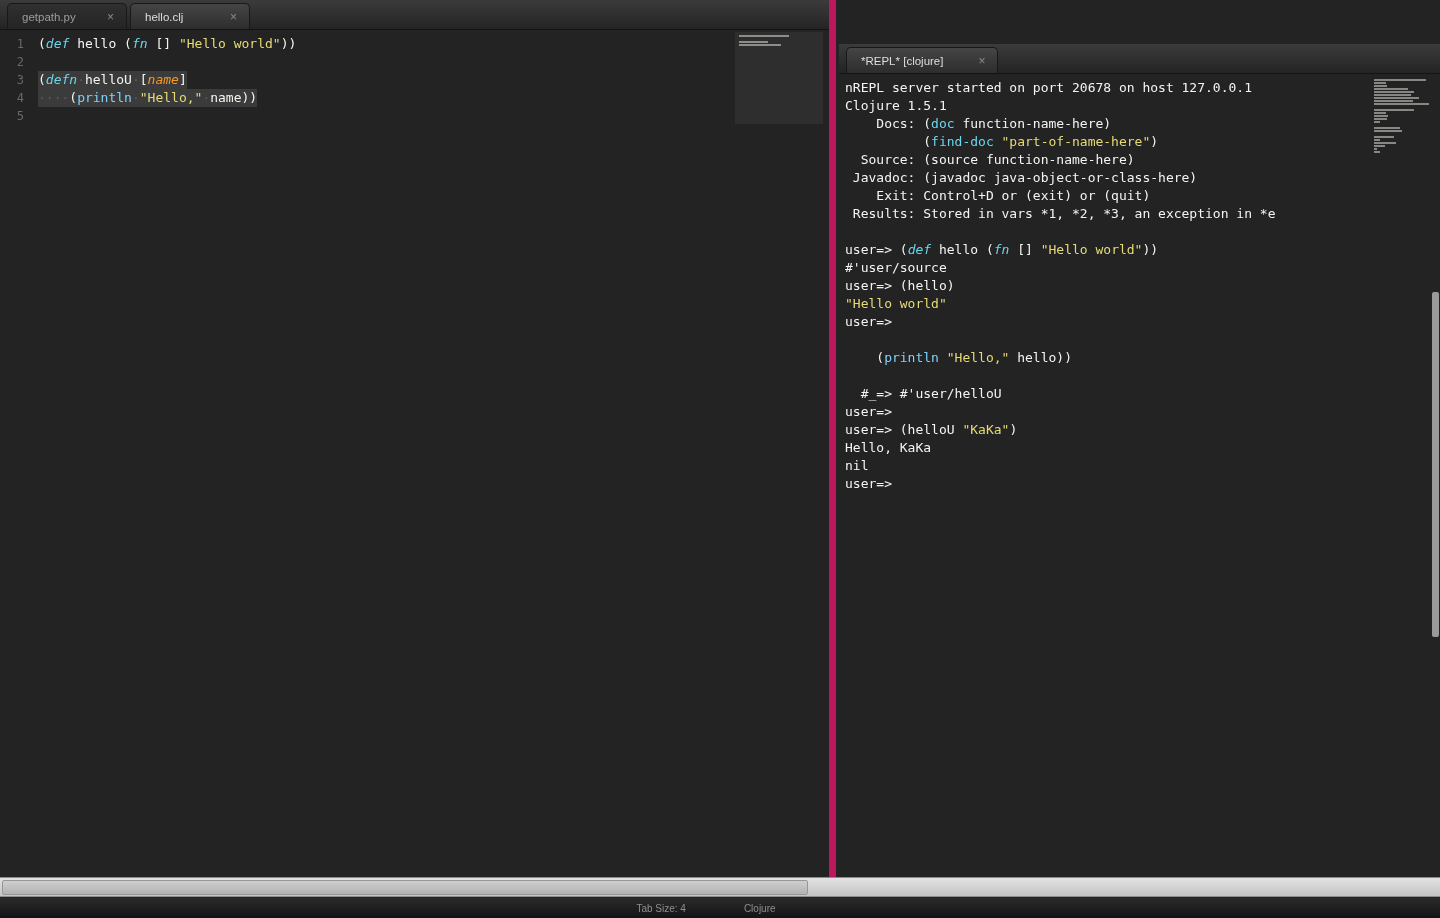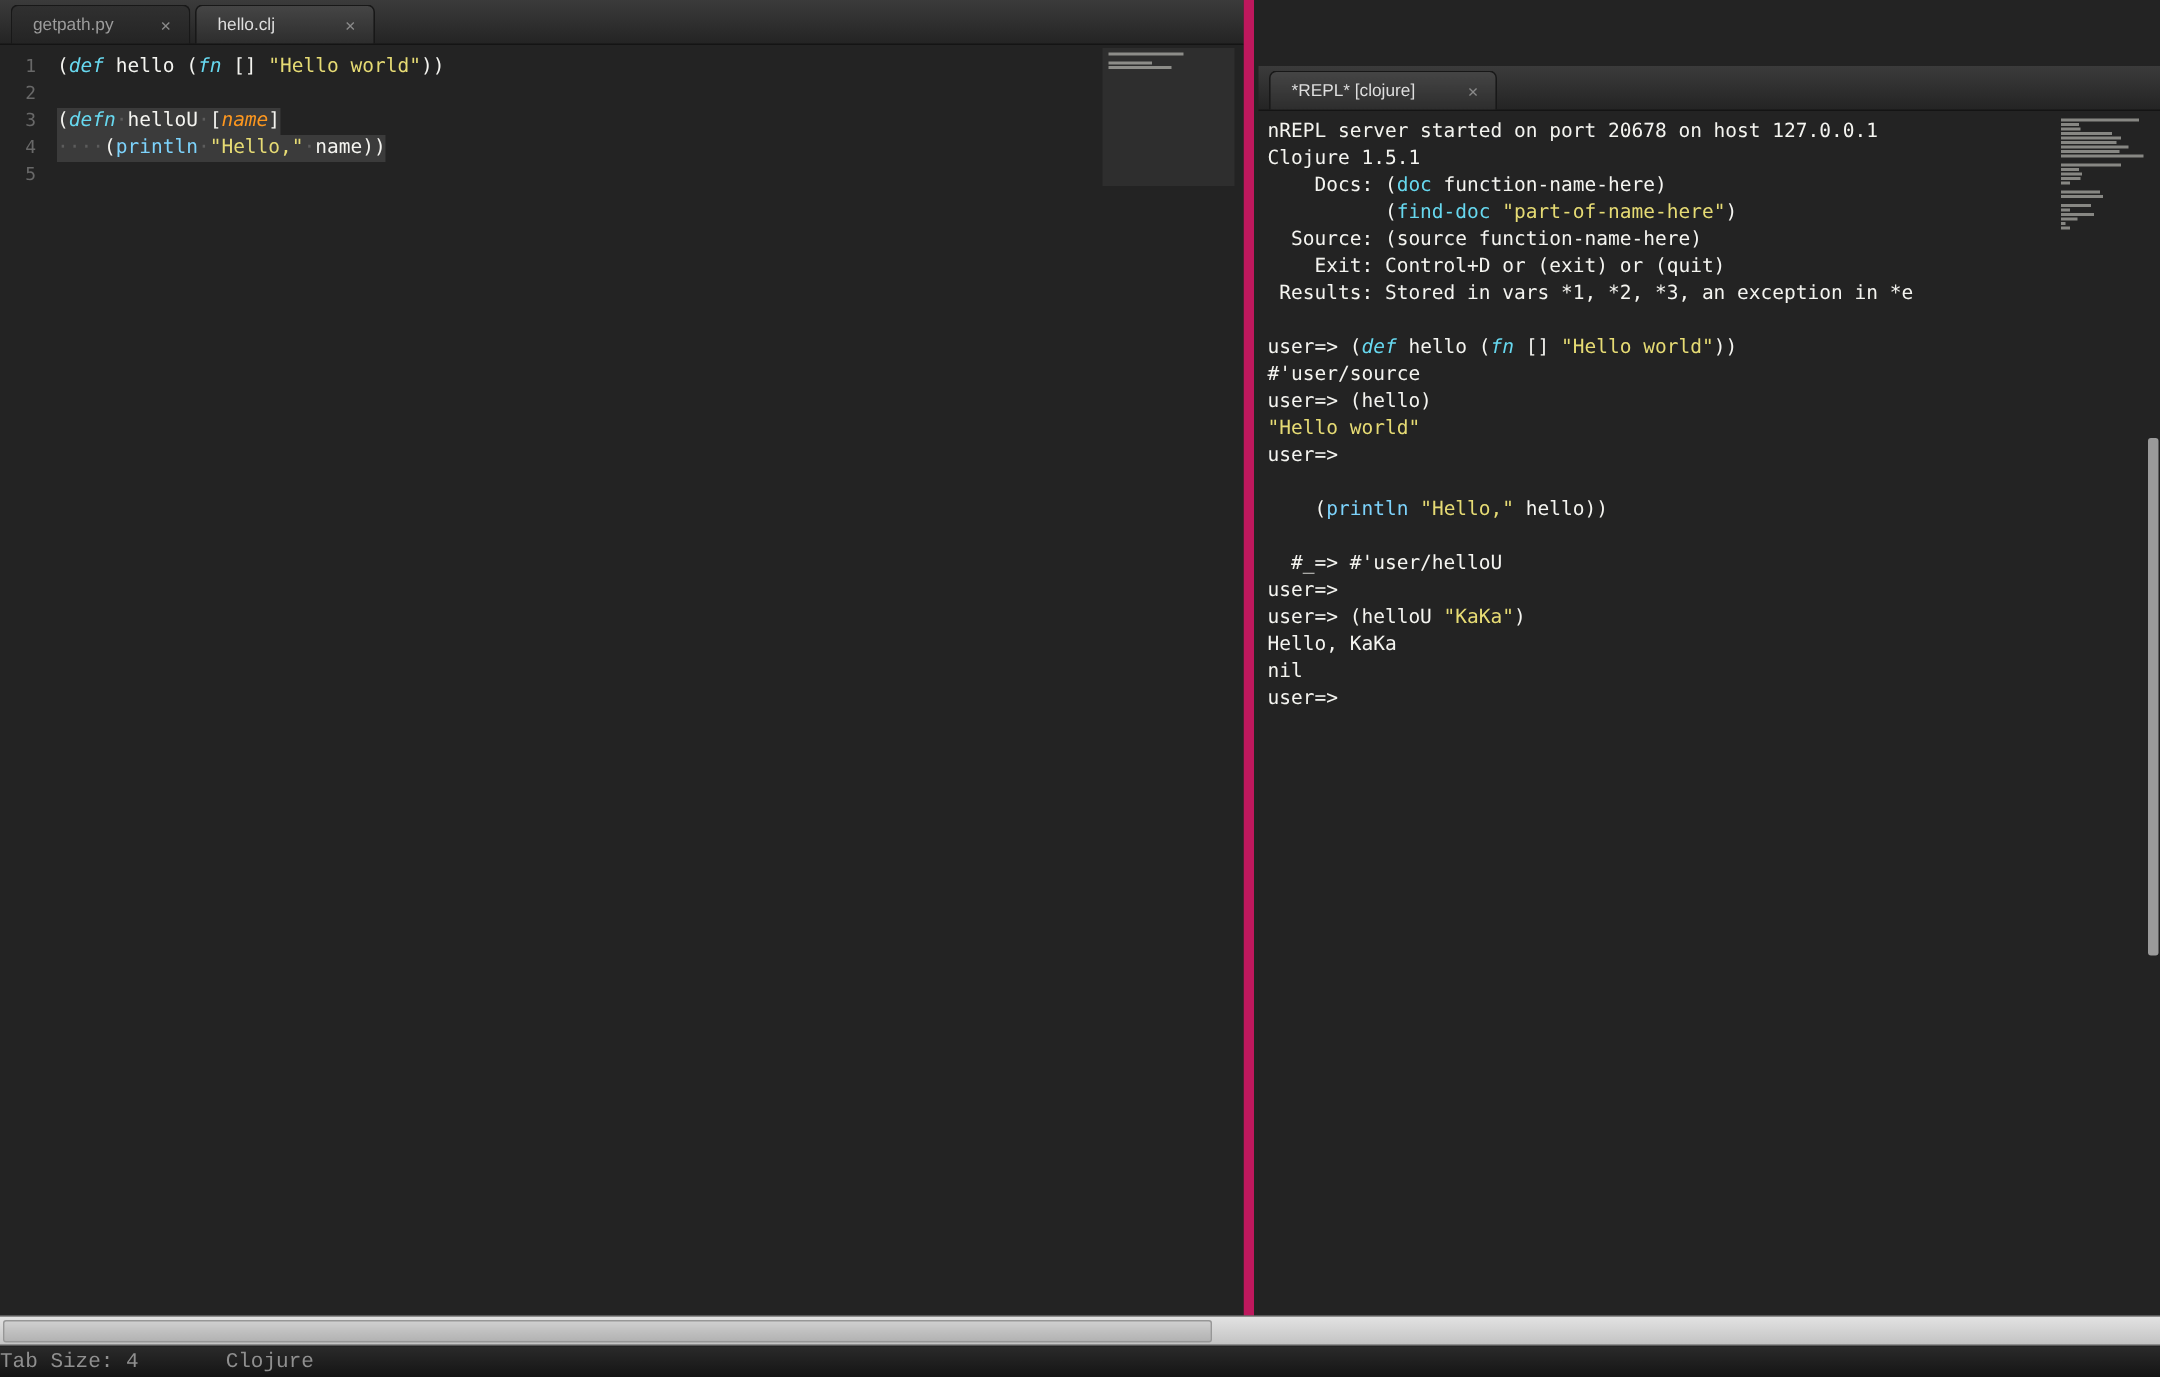--- a/index.html
+++ b/index.html
@@ -62,22 +62,22 @@
   #hscrollbar { position:absolute; top:877px; left:0; right:0; height:20px;
                 background:linear-gradient(#e2e2e2,#c4c4c4);
                 border-top:1px solid #8d8d8d; border-bottom:1px solid #8d8d8d; }
   #hscroll-thumb { position:absolute; top:2px; left:2px; width:56%; height:15px;
                    background:linear-gradient(#cfcfcf,#b2b2b2);
                    border:1px solid #979797; border-radius:2px; }
 
   
   #status-bar { position:absolute; top:898px; left:0; right:0; height:20px;
                 background:linear-gradient(#2a2a2a,#141414);
-                display:flex; align-items:center; justify-content:flex-start;
-                font-size:14px; color:#8f8f8f;font-family:Liberation Mono, monospace; }
+                display:flex; align-items:center; justify-content:center;
+                font-size:10px; color:#8f8f8f; }
   #status-tab-size { margin-right:58px; }
   #status-syntax { margin-right:28px; }
 </style>
 </head>
 <body>
 
 <div id="window">
   <div class="editor-area">
 
     <div class="pane" id="pane-left">
@@ -117,20 +117,21 @@
           <span class="tab-close">×</span>
         </div>
       </div>
       <div class="pane-content">
         <div id="right-code">
             <div class="code-line"><span class="code"><span class="tk-pl">nREPL server started on port 20678 on host 127.0.0.1</span></span></div>
             <div class="code-line"><span class="code"><span class="tk-pl">Clojure 1.5.1</span></span></div>
             <div class="code-line"><span class="code"><span class="tk-pl">    Docs: (</span><span class="tk-cy">doc</span><span class="tk-pl"> function-name-here)</span></span></div>
             <div class="code-line"><span class="code"><span class="tk-pl">          (</span><span class="tk-cy">find-doc</span><span class="tk-pl"> </span><span class="tk-st">"part-of-name-here"</span><span class="tk-pl">)</span></span></div>
             <div class="code-line"><span class="code"><span class="tk-pl">  Source: (source function-name-here)</span></span></div>
+            <div class="code-line"><span class="code"><span class="tk-pl"> Javadoc: (javadoc java-object-or-class-here)</span></span></div>
             <div class="code-line"><span class="code"><span class="tk-pl">    Exit: Control+D or (exit) or (quit)</span></span></div>
             <div class="code-line"><span class="code"><span class="tk-pl"> Results: Stored in vars *1, *2, *3, an exception in *e</span></span></div>
             <div class="code-line"><span class="code"></span></div>
             <div class="code-line"><span class="code"><span class="tk-pl">user=&gt; (</span><span class="tk-kw">def</span><span class="tk-pl"> hello (</span><span class="tk-kw">fn</span><span class="tk-pl"> [] </span><span class="tk-st">"Hello world"</span><span class="tk-pl">))</span></span></div>
             <div class="code-line"><span class="code"><span class="tk-pl">#'user/source</span></span></div>
             <div class="code-line"><span class="code"><span class="tk-pl">user=&gt; (hello)</span></span></div>
             <div class="code-line"><span class="code"><span class="tk-st">"Hello world"</span></span></div>
             <div class="code-line"><span class="code"><span class="tk-pl">user=&gt;</span></span></div>
             <div class="code-line"><span class="code"></span></div>
             <div class="code-line"><span class="code"><span class="tk-pl">    (</span><span class="tk-fn">println</span><span class="tk-pl"> </span><span class="tk-st">"Hello,"</span><span class="tk-pl"> hello))</span></span></div>

